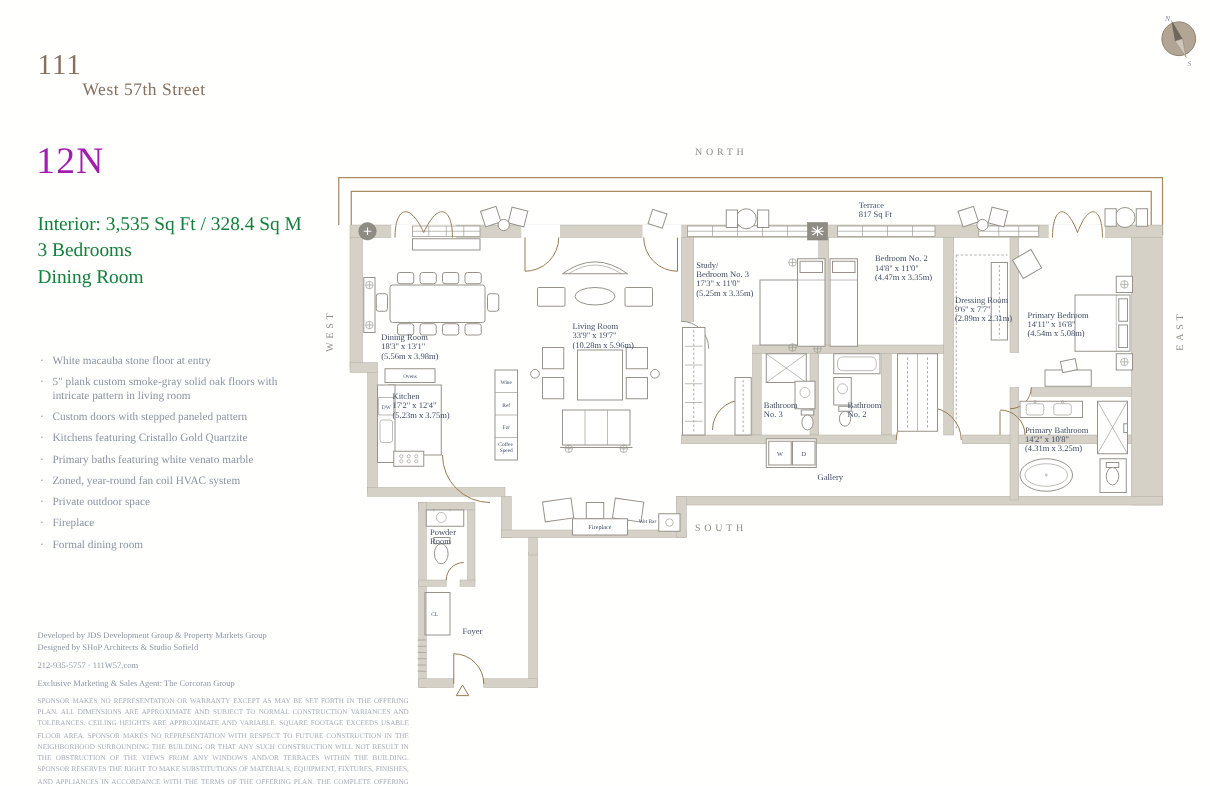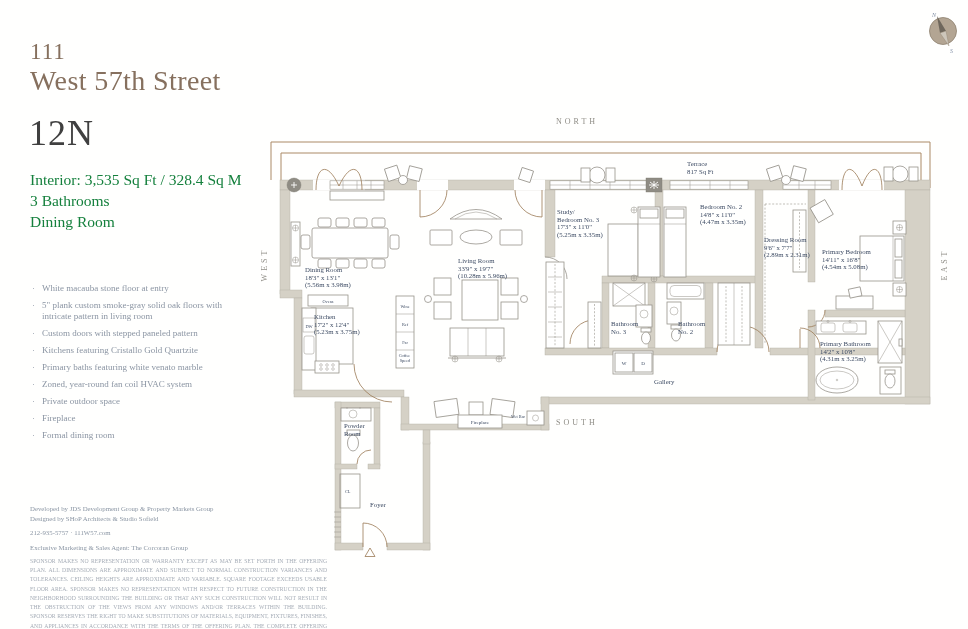--- a/index.html
+++ b/index.html
@@ -1,22 +1,22 @@
 <!DOCTYPE html>
 <html><head>
 <meta charset="utf-8">
 <style>
   html,body{margin:0;padding:0;background:#ffffff;}
   #page{position:relative;width:968px;height:629px;background:#fffffe;overflow:hidden;
         font-family:"Liberation Serif", serif;padding-left:36px;}
   
   .bldg{position:absolute;left:30px;top:40px;color:#86705e;}
   .bldg-num{font-size:23px;letter-spacing:1px;line-height:1;}
-  .bldg-st{font-size:28px;letter-spacing:.4px;margin-top:2px;}
-  .unit-name{position:absolute;left:29px;top:112px;font-size:36px;color:#404040;letter-spacing:1px;}
+  .bldg-st{font-size:14px;letter-spacing:.4px;margin-top:2px;margin-left:36px;}
+  .unit-name{position:absolute;left:29px;top:112px;font-size:30px;color:#a21caf;letter-spacing:1px;}
   .specs{position:absolute;left:30px;top:169px;font-size:15.5px;line-height:1.36;color:#15803d;}
   .feat-head{position:absolute;left:30px;top:268px;font-size:10px;letter-spacing:2.4px;color:#8493a3;}
   .feat-list{position:absolute;left:30px;top:283px;width:222px;margin:0;padding:0;list-style:none;
              font-size:9px;line-height:1.18;color:#8b95a3;}
   .feat-list li{margin:0 0 6.5px 0;display:flex;}
   .feat-list .blt{width:10px;flex:0 0 10px;padding-left:2px;}
   .contact{position:absolute;left:30px;top:504px;font-size:6.8px;line-height:1.4;color:#8b96a4;}
   .contact .gap{height:5px;}
   .disclaimer{position:absolute;left:30px;top:557px;width:297px;font-size:5.7px;line-height:1.62;
               color:#a6adb7;text-align:justify;}
@@ -53,21 +53,21 @@
 
   <div class="bldg">
     <div class="bldg-num">111</div>
     <div class="bldg-st">West 57th Street</div>
   </div>
 
   <div class="unit-name">12N</div>
 
   <div class="specs">
     <div>Interior: 3,535 Sq Ft / 328.4 Sq M</div>
-    <div>3 Bathrooms</div>
+    <div>3 Bedrooms</div>
     <div>Dining Room</div>
   </div>
 
   <ul class="feat-list">
     <li>
         <span class="blt">·</span>
         <span>White macauba stone floor at entry</span>
       </li>
     <li>
         <span class="blt">·</span>

